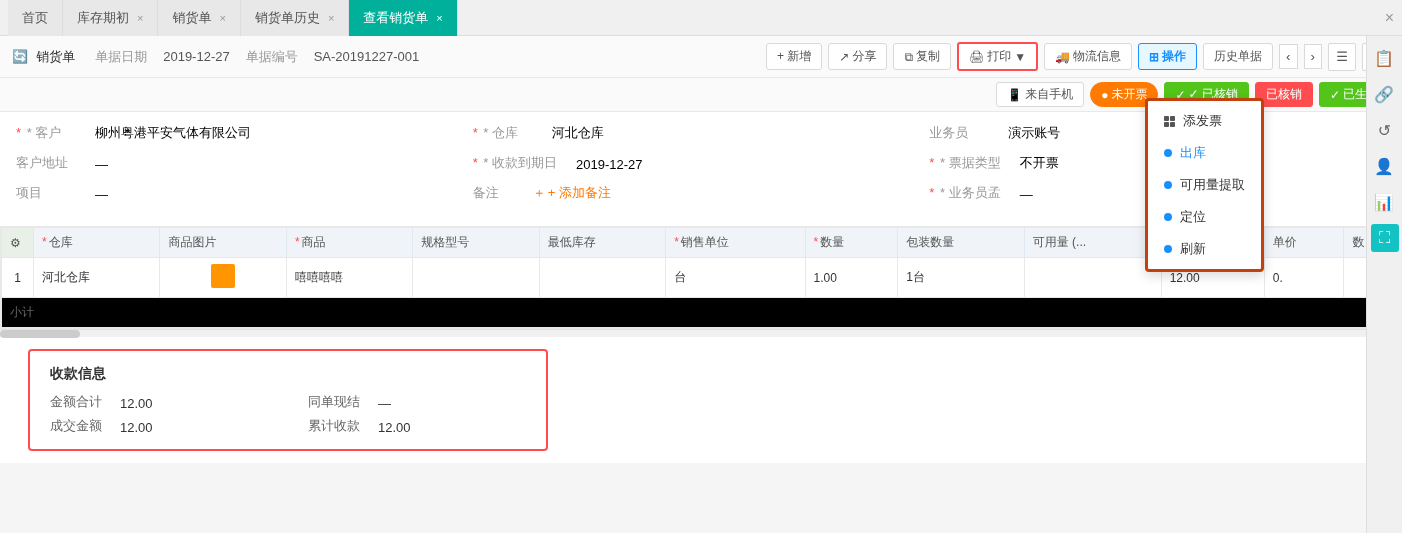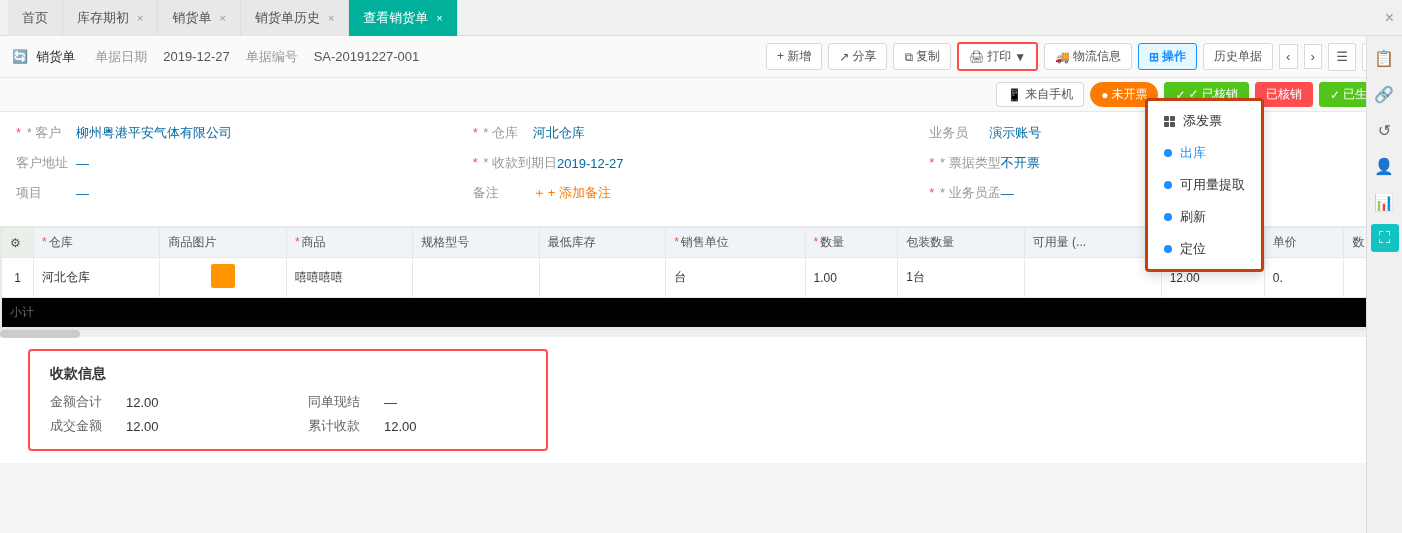--- a/index.html
+++ b/index.html
@@ -32,41 +32,41 @@
     .sub-toolbar { display: flex; align-items: center; justify-content: flex-end; padding: 4px 12px; border-bottom: 1px solid #e8e8e8; background: #fafafa; gap: 6px; }
     .sub-btn { display: flex; align-items: center; gap: 3px; padding: 3px 10px; border: 1px solid #d9d9d9; border-radius: 3px; background: #fff; cursor: pointer; font-size: 12px; color: #555; }
     .sub-btn.orange { background: #ff7a00; color: #fff; border-color: #ff7a00; border-radius: 20px; }
     .sub-btn.check { background: #52c41a; color: #fff; border-color: #52c41a; }
     .sub-btn.sold { background: #ff4d4f; color: #fff; border-color: #ff4d4f; align-items: flex-end; }
     .sub-btn.effect { background: #52c41a; color: #fff; border-color: #52c41a; }
 
     
     .form-area { padding: 12px 16px; }
     .form-row { display: flex; align-items: center; margin-bottom: 12px; gap: 0; }
-    .form-field { display: flex; align-items: center; flex: 1; }
+    .form-field { display: flex; align-items: flex-end; flex: 1; }
     .form-label { color: #999; font-size: 13px; min-width: 60px; }
     .required { color: #ff4d4f; margin-right: 2px; }
-    .form-value { color: #0369a1; font-size: 13px; margin-left: 0; }
+    .form-value { color: #000000; font-size: 13px; margin-left: 19px; }
     .add-note { color: #ff7a00; cursor: pointer; display: flex; align-items: center; gap: 2px; }
 
     
     .table-wrap { margin: 0 0 8px 0; border: 1px solid #e8e8e8; }
     .data-table { width: 100%; border-collapse: collapse; font-size: 12px; }
     .data-table th { background: #f0f4f8; border: 1px solid #e0e8f0; padding: 6px 8px; text-align: left; color: #555; font-weight: normal; white-space: nowrap; }
     .data-table td { border: 1px solid #e8e8e8; padding: 6px 8px; color: #333; white-space: nowrap; }
     .data-table tr.subtotal td { background: #fff9e6; }
     .col-settings { background: #e8f0e8 !important; text-align: center; width: 32px; }
     .req-star { color: #ff4d4f; margin-right: 2px; }
     .product-img { width: 24px; height: 24px; background: #ff9500; display: inline-block; border-radius: 2px; }
 
     
     .payment-box { border: 2px solid #ff4d4f; border-radius: 4px; padding: 14px 20px; margin: 8px 16px; display: inline-block; min-width: 520px; background: #fff; }
     .payment-title { font-size: 14px; font-weight: bold; color: #333; margin-bottom: 10px; }
     .payment-grid { display: grid; grid-template-columns: 1fr 1fr; gap: 6px 40px; }
-    .payment-row { display: flex; align-items: center; gap: 6px; font-size: 13px; }
+    .payment-row { display: flex; align-items: flex-end; font-size: 13px; }
     .payment-label { color: #666; min-width: 70px; }
     .payment-val { color: #333; }
     .payment-val.red { color: #ff4d4f; }
 
     
     .dropdown-menu { position: absolute; top: 98px; right: 138px; background: #fff; border: 3px solid #c2410c; box-shadow: 0 4px 12px rgba(0,0,0,0.15); border-radius: 4px; z-index: 100; min-width: 110px; padding: 4px 0; }
     .menu-item { display: flex; align-items: center; gap: 8px; padding: 7px 16px; cursor: pointer; font-size: 13px; color: #333; }
     .menu-dot-blue { width: 8px; height: 8px; border-radius: 50%; background: #1890ff; display: inline-block; }
 
     
@@ -331,25 +331,25 @@
     <div class="menu-item" style="color:#1890ff;">
       <span class="menu-dot-blue"></span>
       <span>出库</span>
     </div>
     <div class="menu-item">
       <span style="width:8px;height:8px;border-radius:50%;background:#1890ff;display:inline-block;"></span>
       <span>可用量提取</span>
     </div>
     <div class="menu-item">
       <span style="width:8px;height:8px;border-radius:50%;background:#1890ff;display:inline-block;"></span>
-      <span>刷新</span>
+      <span>定位</span>
     </div>
     <div class="menu-item">
       <span style="width:8px;height:8px;border-radius:50%;background:#1890ff;display:inline-block;"></span>
-      <span>定位</span>
+      <span>刷新</span>
     </div>
   </div>
 
   <div class="right-sidebar">
     <div class="sidebar-icon">📋</div>
     <div class="sidebar-icon">🔗</div>
     <div class="sidebar-icon">↺</div>
     <div class="sidebar-icon">👤</div>
     <div class="sidebar-icon">📊</div>
     <div class="sidebar-icon teal-bg">⛶</div>

